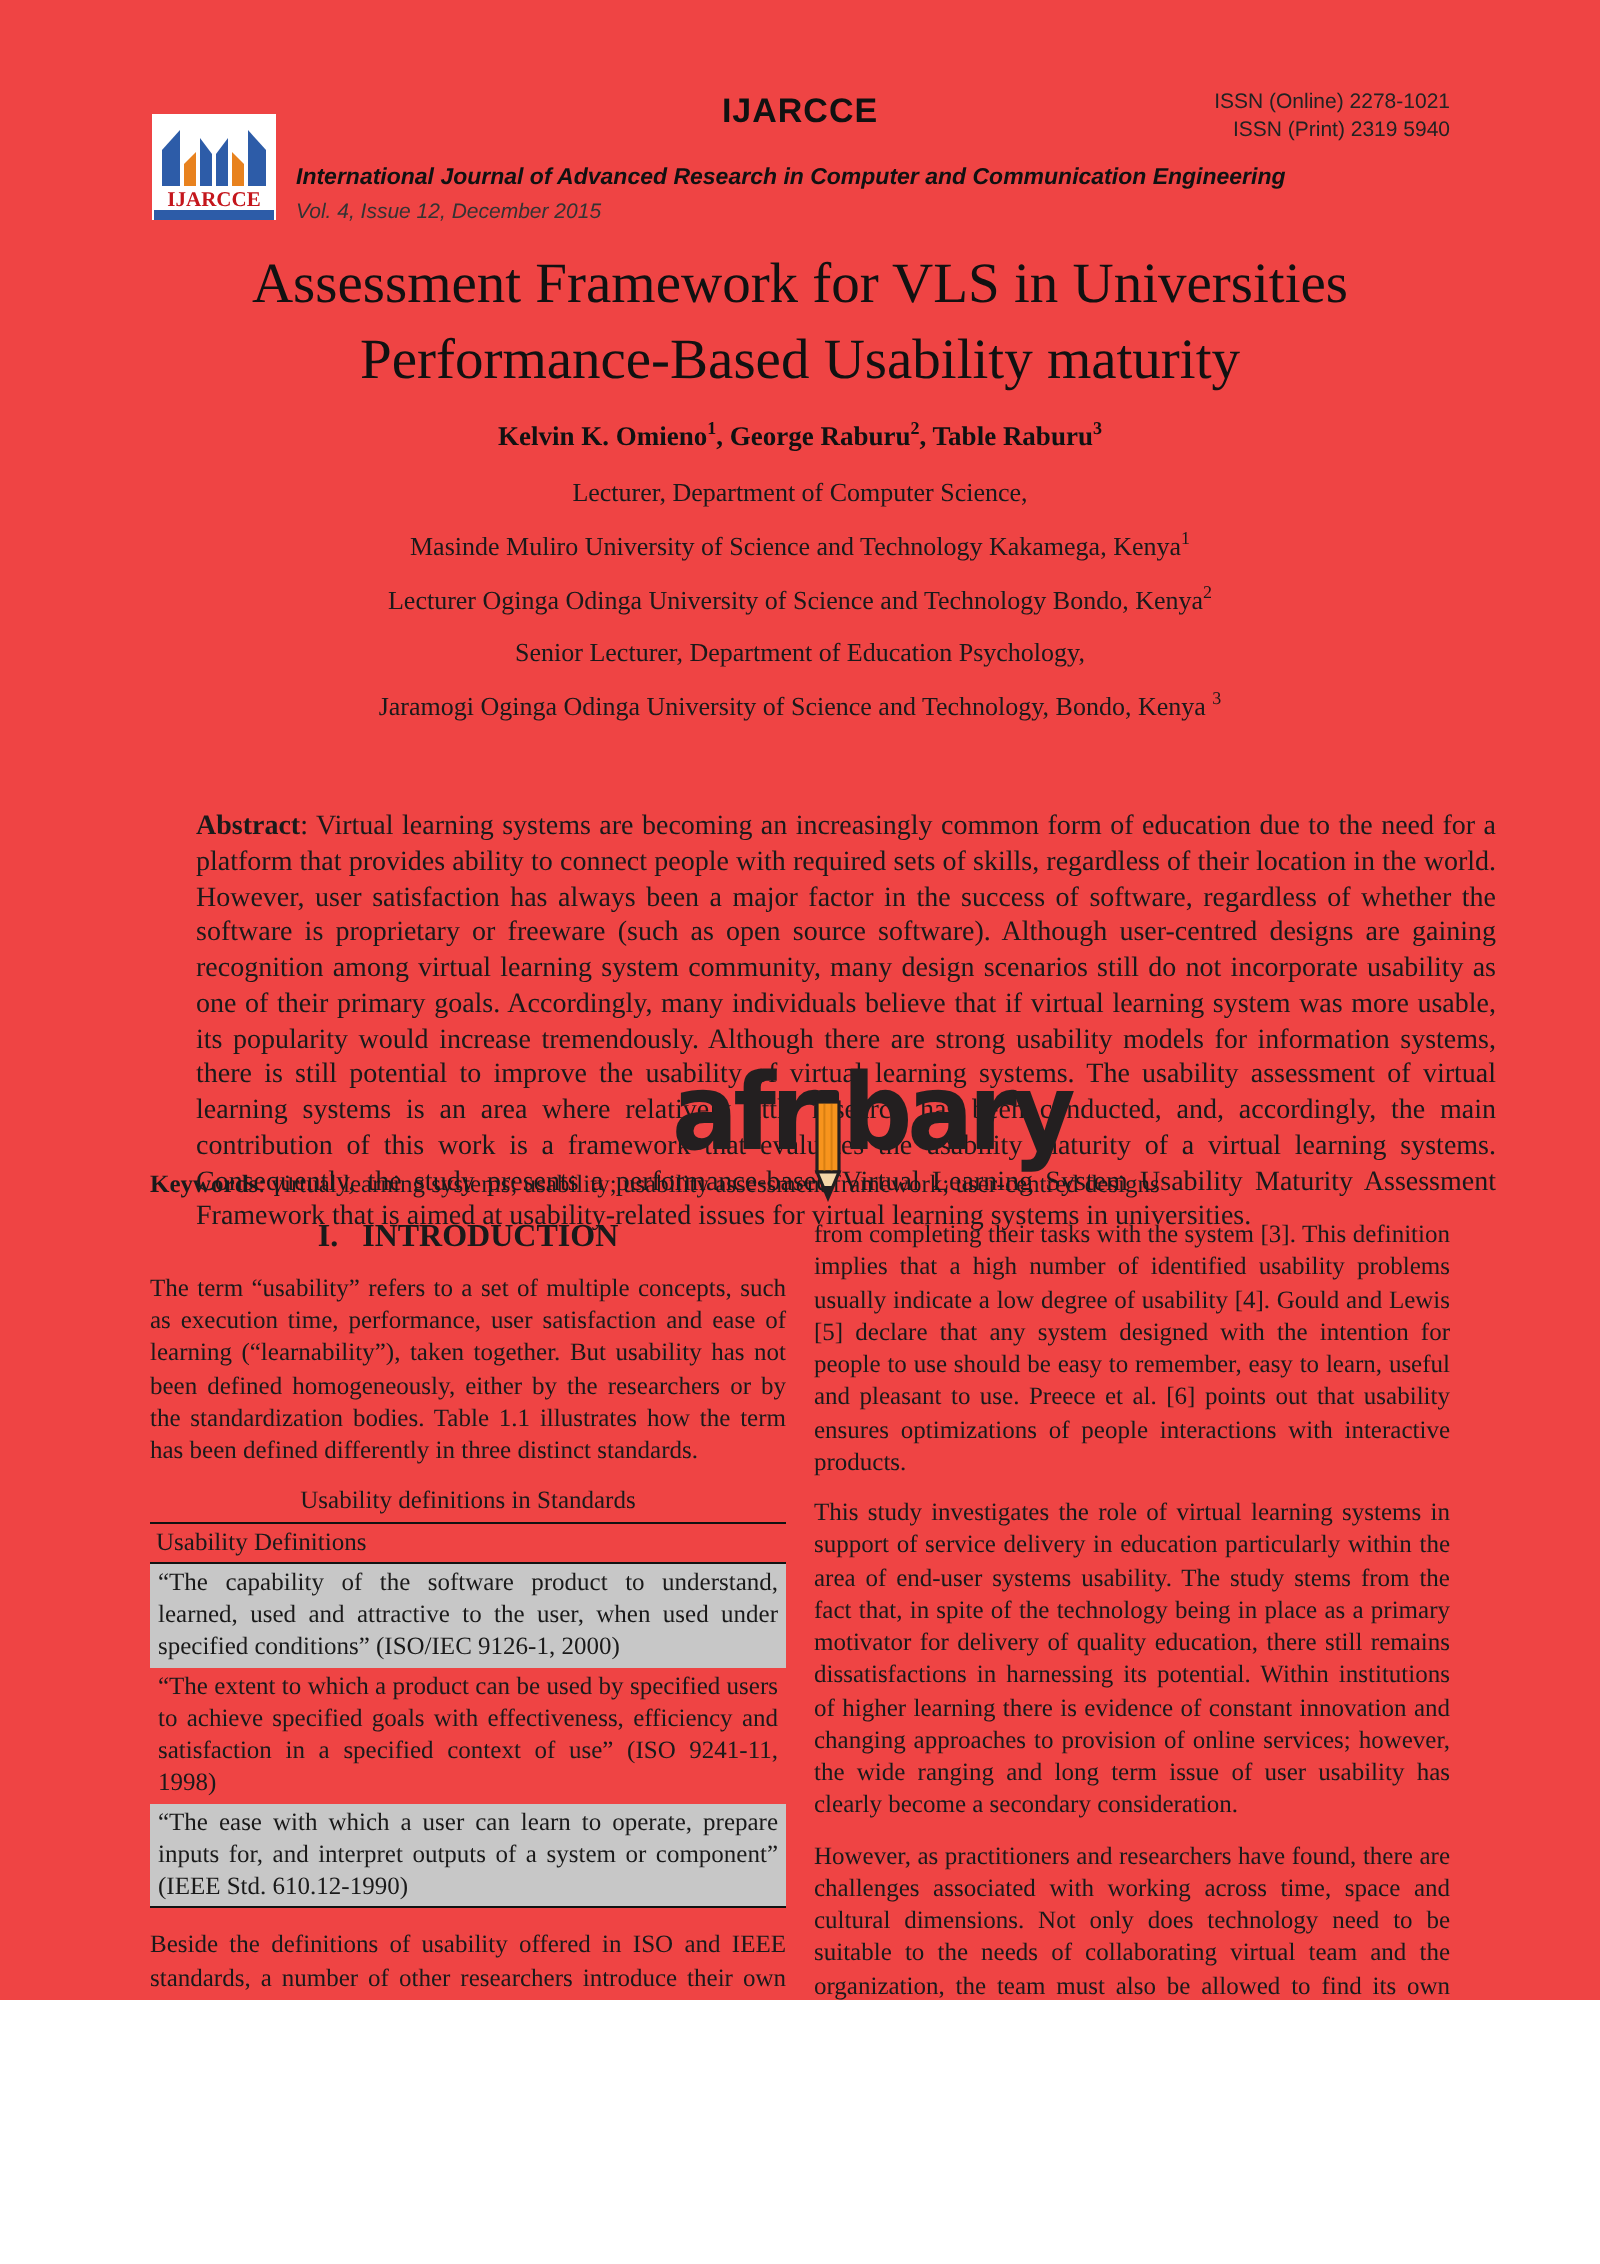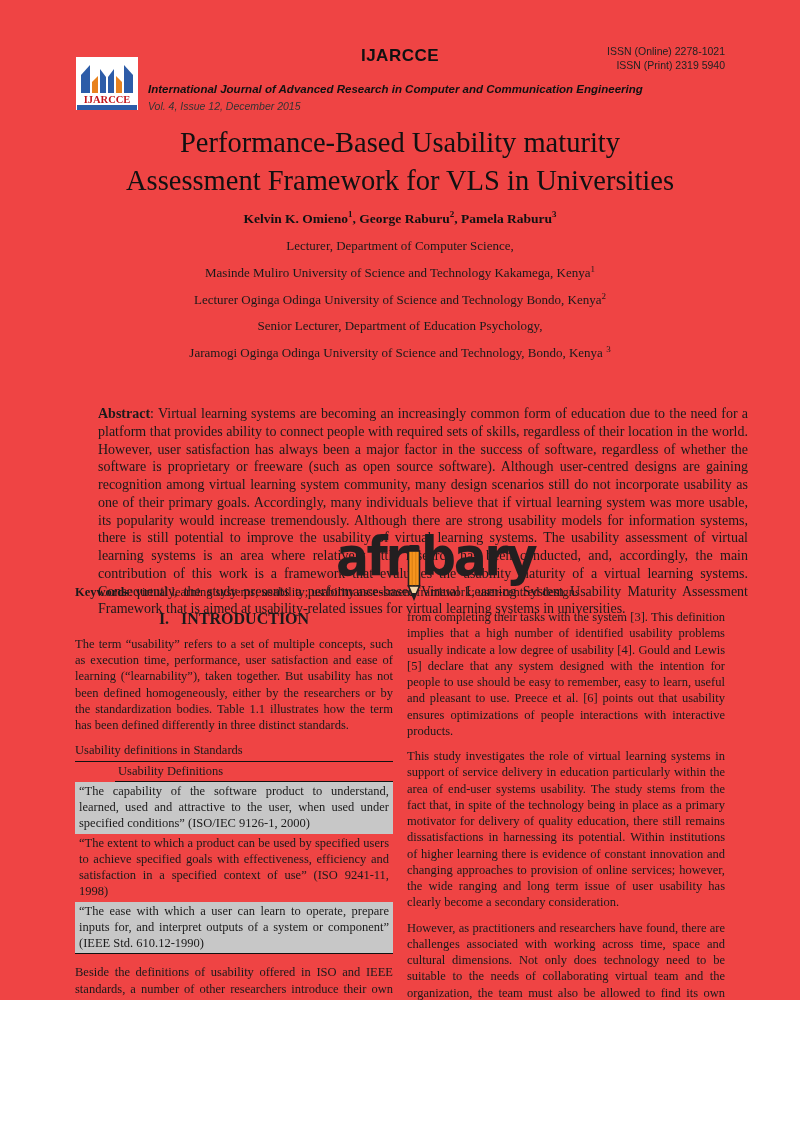--- a/index.html
+++ b/index.html
@@ -57,23 +57,23 @@
   
   .columns {
     position:absolute; top:609px; left:75px; width:650px;
     display:flex; gap:14px;
   }
   .col { width:318px; font-size:12.5px; line-height:1.3; text-align:justify; }
   .sec-heading { text-align:center; font-weight:bold; font-size:16px; margin:0 0 6px 0; }
   .col p { margin:0 0 9px 0; }
 
   
-  .tbl-caption { margin:2px 0 2px 0; }
+  .tbl-caption { text-align:center; margin:2px 0 2px 0; }
   .tbl { border-top:1.6px solid #111; border-bottom:1.6px solid #111; margin-bottom:10px; }
-  .tbl-head { padding:1px 3px 2px 3px; border-bottom:1.6px solid #111; text-align:left;margin-left:40px; }
+  .tbl-head { padding:1px 3px 2px 3px; border-bottom:1.6px solid #111; text-align:left; }
   .tbl-row { padding:1px 4px 2px 4px; text-align:justify; }
   .tbl-row.gray { background:#c7c7c7; }
 
   
   .watermark {
     position:absolute; top:540px; left:336px; display:flex; align-items:flex-start;
     pointer-events:none;
   }
   .wm-text {
     font-family:"DejaVu Sans", sans-serif; font-weight:bold; font-size:49px;
@@ -119,26 +119,26 @@
       <polygon points="48,36 48,8 57,18 57,36" fill="#2d5ca8"></polygon>
       <text x="31" y="46" text-anchor="middle" font-family="Liberation Serif, serif" font-weight="bold" font-size="10.5" fill="#c4161c">IJARCCE</text>
       <rect x="1" y="48" width="60" height="5" fill="#2d5ca8"></rect>
     </svg>
   </div>
 
   <div class="hdr-journal">International Journal of Advanced Research in Computer and Communication Engineering</div>
   <div class="hdr-vol">Vol. 4, Issue 12, December 2015</div>
 
   <div class="title">
+    <div>Assessment Framework for VLS in Universities</div>
     <div>Performance-Based Usability maturity</div>
-    <div>Assessment Framework for VLS in Universities</div>
   </div>
 
   <div class="authors">
-    <span>Kelvin K. Omieno</span><sup>1</sup><span>, </span><span>George Raburu</span><sup>2</sup><span>, </span><span>Pamela Raburu</span><sup>3</sup>
+    <span>Kelvin K. Omieno</span><sup>1</sup><span>, </span><span>George Raburu</span><sup>2</sup><span>, </span><span>Table Raburu</span><sup>3</sup>
   </div>
 
   <div class="affils">
     <div class="aff-line"><span>Lecturer, Department of Computer Science,</span><sup></sup></div>
     <div class="aff-line"><span>Masinde Muliro University of Science and Technology Kakamega, Kenya</span><sup>1</sup></div>
     <div class="aff-line"><span>Lecturer Oginga Odinga University of Science and Technology Bondo, Kenya</span><sup>2</sup></div>
     <div class="aff-line"><span>Senior Lecturer, Department of Education Psychology,</span><sup></sup></div>
     <div class="aff-line"><span>Jaramogi Oginga Odinga University of Science and Technology, Bondo, Kenya </span><sup>3</sup></div>
   </div>
 

